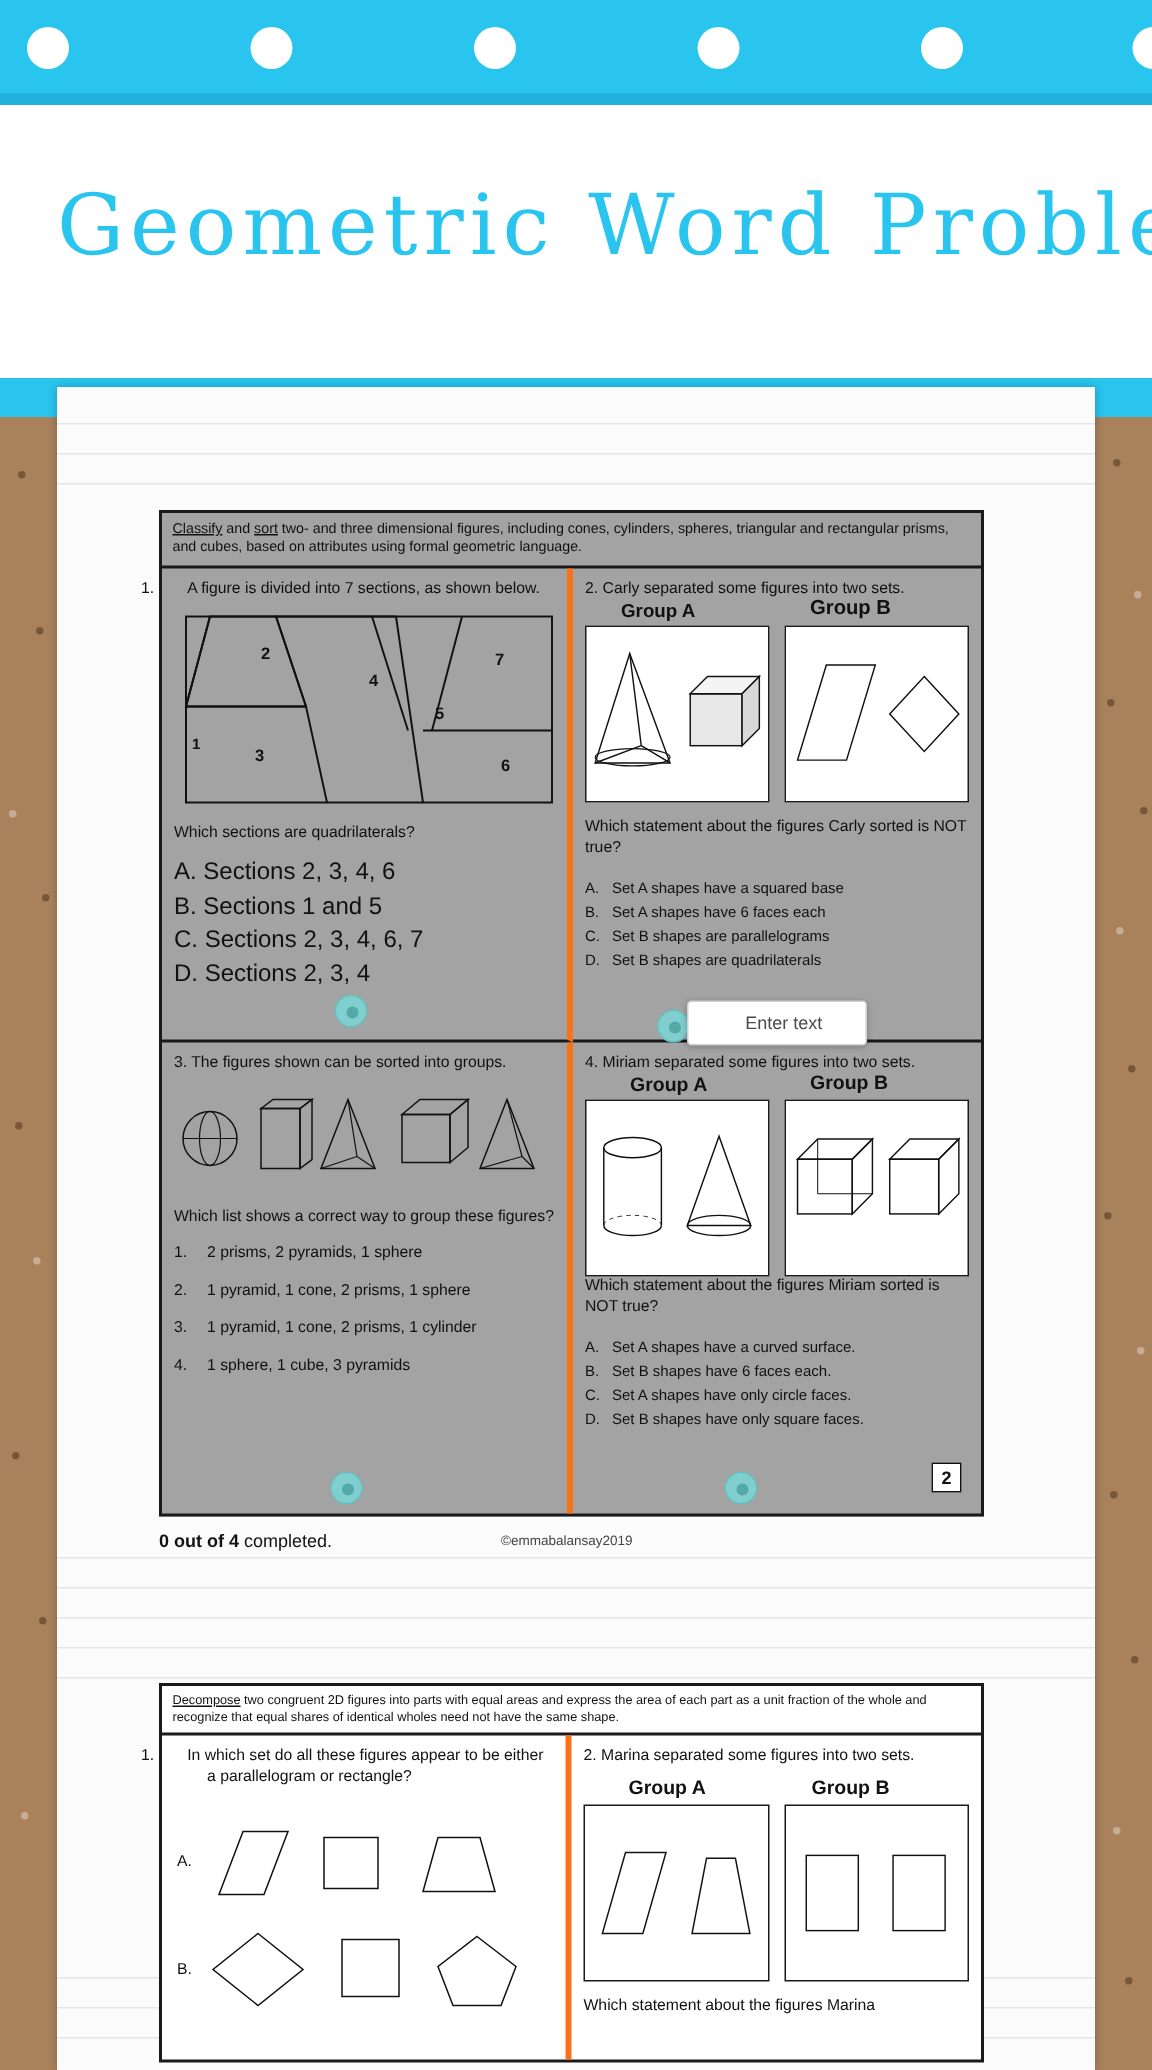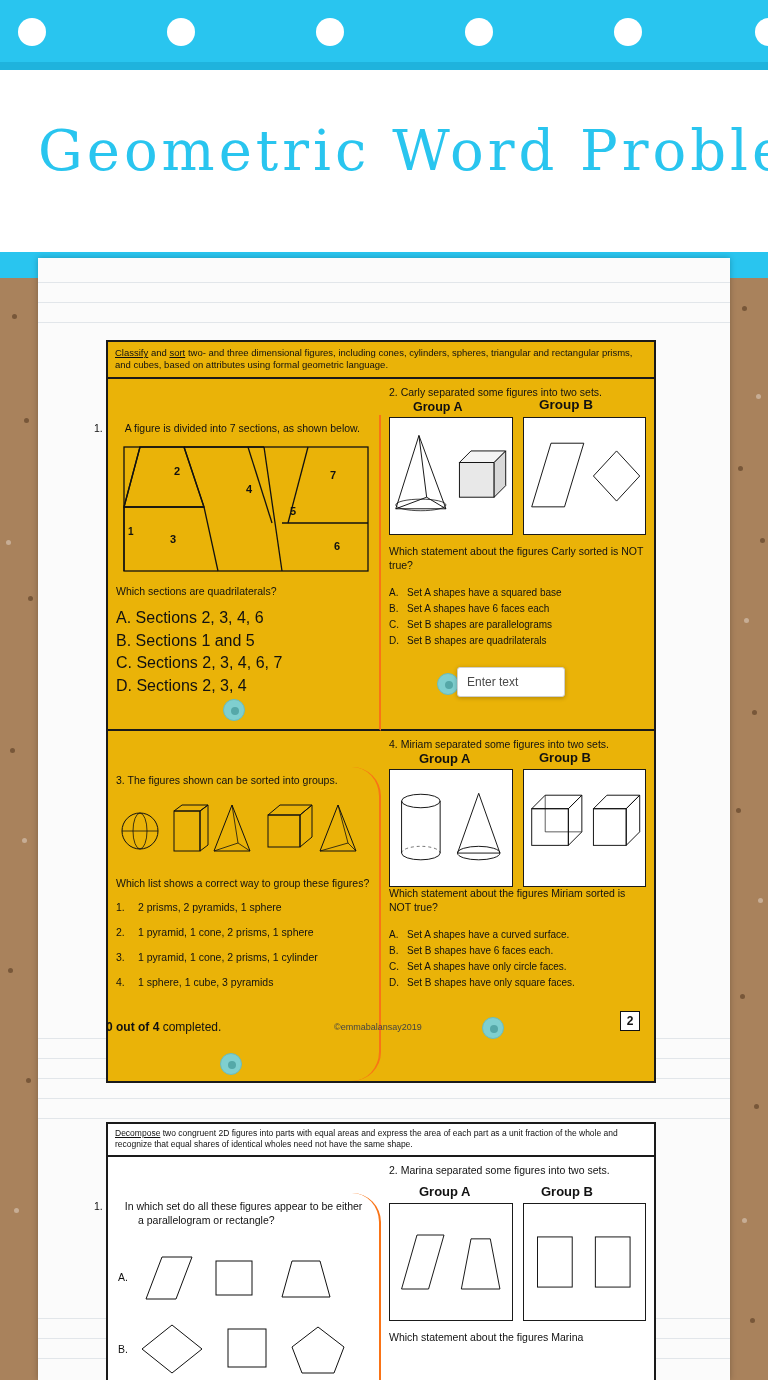--- a/index.html
+++ b/index.html
@@ -98,43 +98,43 @@
     background: #e2e6ea;
   }
 
   
   .sheet1 {
     position: absolute;
     left: 68px;
     top: 82px;
     width: 550px;
     border: 2px solid #1a1a1a;
-    background: #eab308;
+    background: #a3a3a3;
   }
   .standard-bar {
     border-bottom: 2px solid #1a1a1a;
     padding: 5px 7px 6px 7px;
     font-size: 9.5px;
     line-height: 1.25;
     color: #111;
   }
   .standard-bar u { text-decoration: underline; }
 
   .qgrid {
     display: grid;
     grid-template-columns: 1fr 1fr;
   }
   .qcell {
     position: relative;
     padding: 7px 8px 8px 8px;
     min-height: 316px;
     border-bottom: 2px solid #1a1a1a;
   }
-  .qcell.left { border-right: 2px solid #f97316; margin-top: 36px; }
-  .qcell.bottomrow { border-bottom: none; min-height: 314px; border-radius: 29px; }
+  .qcell.left { border-right: 4px solid #f97316; }
+  .qcell.bottomrow { border-bottom: none; min-height: 314px; }
 
   .qtext {
     font-size: 10.5px;
     line-height: 1.3;
     color: #111;
   }
   .qtext .num { display: inline-block; }
   .indent-hang {
     padding-left: 22px;
     text-indent: -22px;
@@ -201,30 +201,31 @@
     position: absolute;
     left: 7px; top: 7px;
     width: 8px; height: 8px;
     border-radius: 50%;
     background: #55a8a8;
   }
 
   
   .text-entry {
     position: absolute;
-    width: 108px; height: 30px;
+    width: 120px; height: 30px;
     background: #ffffff;
     border: 1px solid #cfcfcf;
     border-radius: 3px;
     box-shadow: 0 1px 4px rgba(0,0,0,0.25);
     display: flex;
     align-items: center;
     padding-left: 9px;
     font-size: 12px;
     color: #4a4a4a;
+    justify-content: center;
   }
 
   .copyright {
     position: absolute;
     font-size: 9px;
     color: #444;
   }
   .pagenum-box {
     position: absolute;
     width: 20px; height: 20px;

